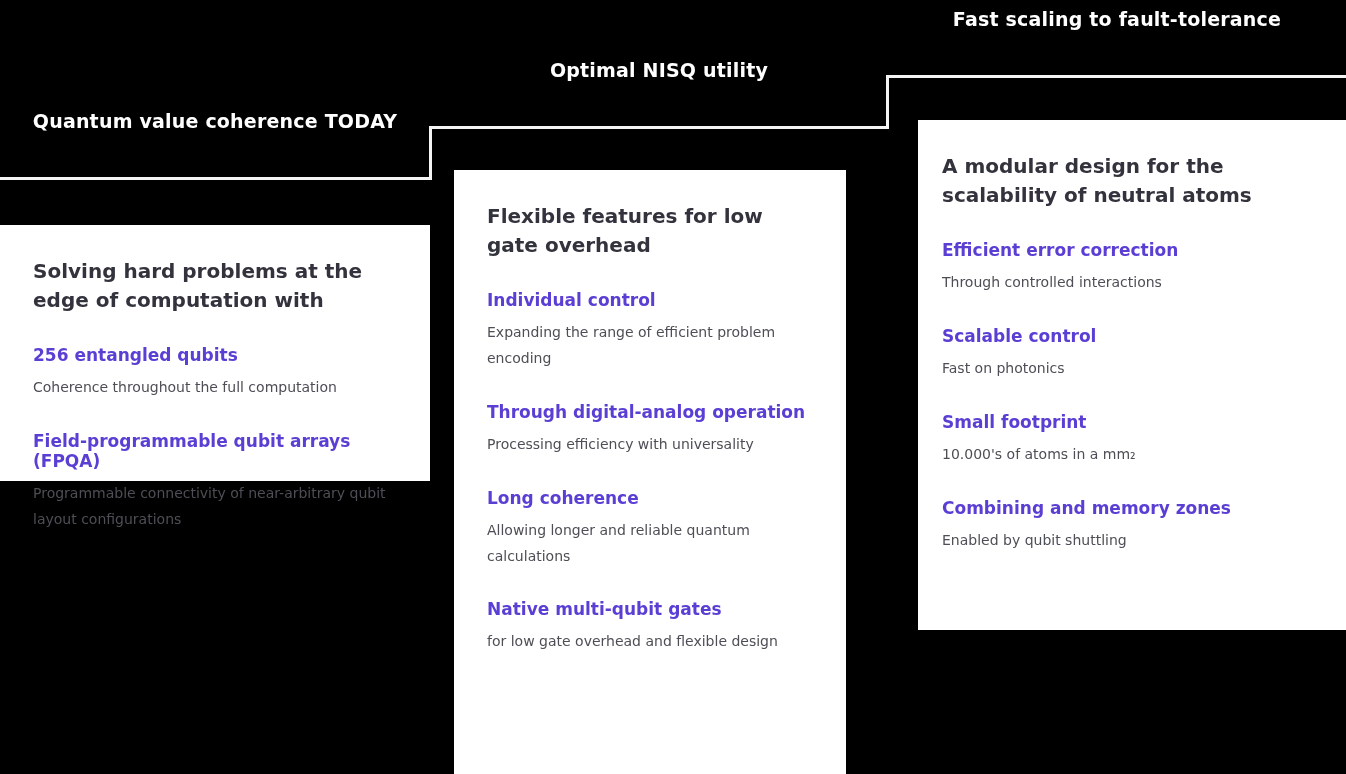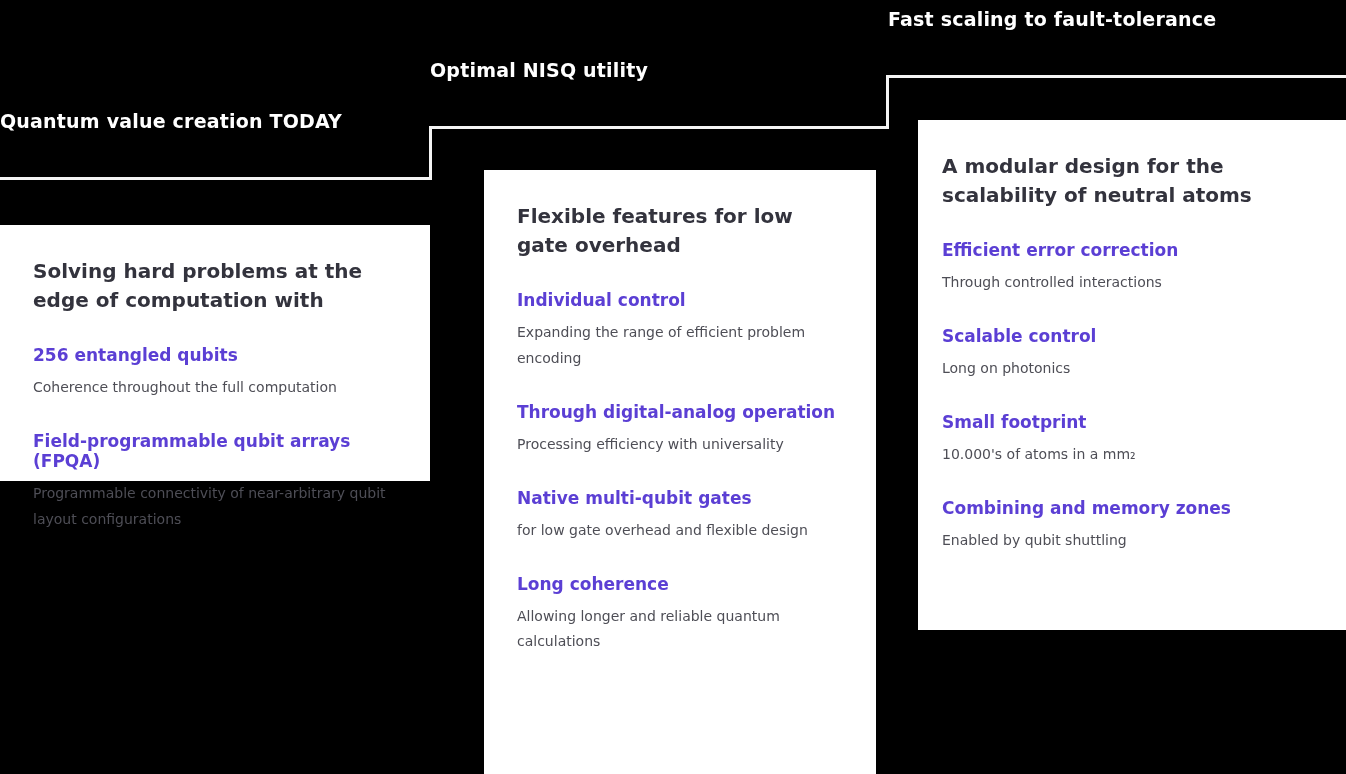--- a/index.html
+++ b/index.html
@@ -19,34 +19,34 @@
   .line-v2 { left: 886px; top: 75px;  width: 3px; height: 54px; }
   .line-h3 { left: 886px; top: 75px;  width: 460px; height: 3px; }
 
   
   .col-title {
     position: absolute;
     color: #ffffff;
     font-size: 19px;
     font-weight: 700;
     letter-spacing: 0.2px;
-    text-align: left;
+    text-align: center;
   }
   .title-1 { left: 0px;   width: 430px; top: 110px; }
   .title-2 { left: 430px; width: 458px; top: 59px; }
   .title-3 { left: 888px; width: 458px; top: 8px; }
 
   
   .card {
     position: absolute;
     background: #ffffff;
     padding: 32px 30px 30px 33px;
   }
   .card-1 { left: 0px;   top: 225px; width: 430px; height: 256px; }
-  .card-2 { left: 484px; top: 170px; width: 392px; height: 604px; }
+  .card-2 { left: 454px; top: 170px; width: 392px; height: 604px; }
   .card-3 { left: 918px; top: 120px; width: 428px; height: 510px; padding-left: 24px; }
 
   .card-heading {
     font-size: 20px;
     font-weight: 700;
     color: #33333d;
     line-height: 1.45;
     margin: 0 0 8px 0;
     max-width: 370px;
   }
@@ -69,21 +69,21 @@
 <body>
 
 <div class="stage">
 
   <div class="line line-h1"></div>
   <div class="line line-v1"></div>
   <div class="line line-h2"></div>
   <div class="line line-v2"></div>
   <div class="line line-h3"></div>
 
-  <div class="col-title title-1">Quantum value creation TODAY</div>
+  <div class="col-title title-1">Quantum value coherence TODAY</div>
   <div class="col-title title-2">Optimal NISQ utility</div>
   <div class="col-title title-3">Fast scaling to fault-tolerance</div>
 
   <section class="card card-1">
     <h2 class="card-heading">Solving hard problems at the edge of computation with</h2>
 
     <div class="item">
       <div class="item-label">256 entangled qubits</div>
       <div class="item-text">Coherence throughout the full computation</div>
     </div>
@@ -101,41 +101,41 @@
       <div class="item-label">Individual control</div>
       <div class="item-text">Expanding the range of efficient problem encoding</div>
     </div>
 
     <div class="item">
       <div class="item-label">Through digital-analog operation</div>
       <div class="item-text">Processing efficiency with universality</div>
     </div>
 
     <div class="item">
-      <div class="item-label">Native multi-qubit gates</div>
-      <div class="item-text">for low gate overhead and flexible design</div>
+      <div class="item-label">Long coherence</div>
+      <div class="item-text">Allowing longer and reliable quantum calculations</div>
     </div>
 
     <div class="item">
-      <div class="item-label">Long coherence</div>
-      <div class="item-text">Allowing longer and reliable quantum calculations</div>
+      <div class="item-label">Native multi-qubit gates</div>
+      <div class="item-text">for low gate overhead and flexible design</div>
     </div>
   </section>
 
   <section class="card card-3">
     <h2 class="card-heading">A modular design for the scalability of neutral atoms</h2>
 
     <div class="item">
       <div class="item-label">Efficient error correction</div>
       <div class="item-text">Through controlled interactions</div>
     </div>
 
     <div class="item">
       <div class="item-label">Scalable control</div>
-      <div class="item-text">Long on photonics</div>
+      <div class="item-text">Fast on photonics</div>
     </div>
 
     <div class="item">
       <div class="item-label">Small footprint</div>
       <div class="item-text">10.000's of atoms in a mm₂</div>
     </div>
 
     <div class="item">
       <div class="item-label">Combining and memory zones</div>
       <div class="item-text">Enabled by qubit shuttling</div>

